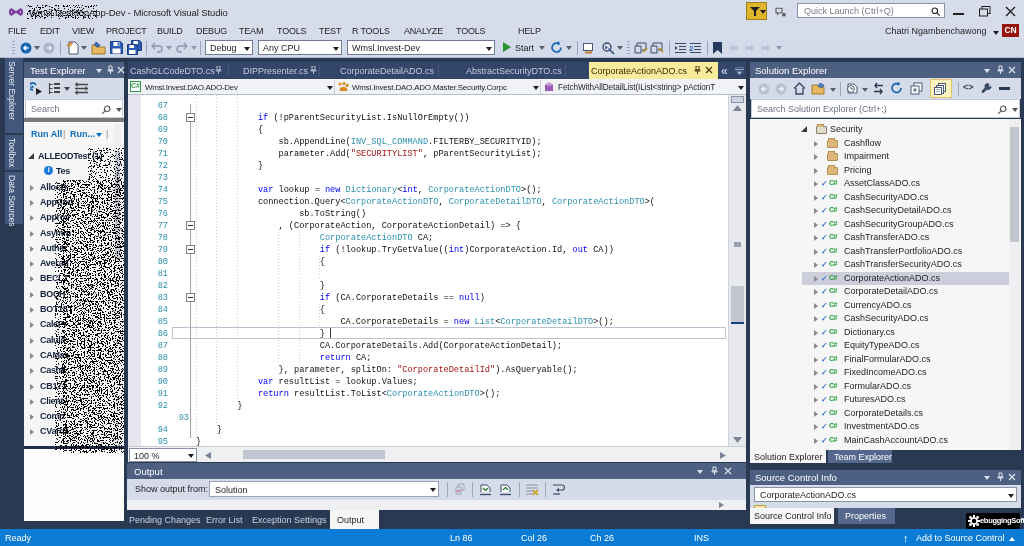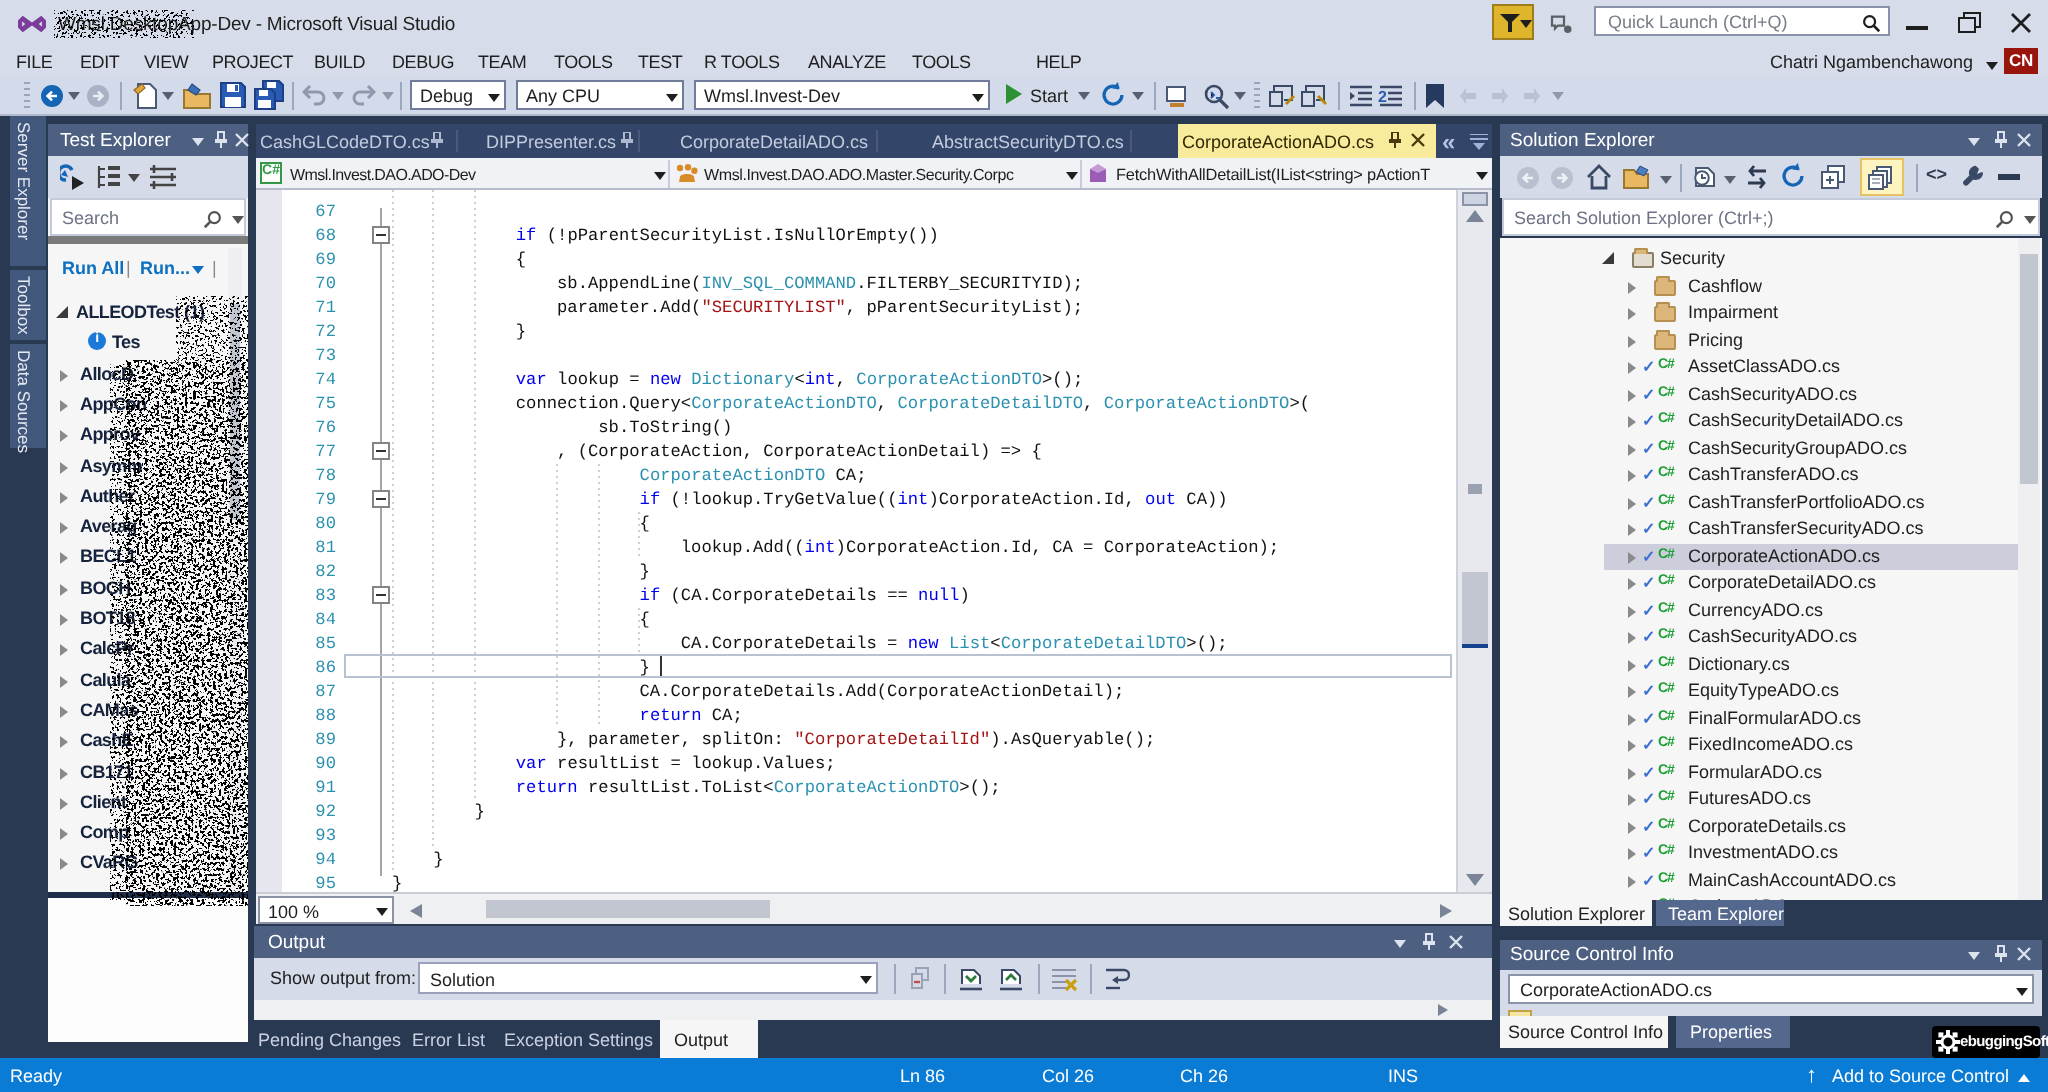--- a/index.html
+++ b/index.html
@@ -415,21 +415,21 @@
         <div class="gut" style="top:229.5px;">83</div>
         <div class="gut" style="top:241.5px;">84</div>
         <div class="gut" style="top:253.5px;">85</div>
         <div class="gut" style="top:265.5px;">86</div>
         <div class="gut" style="top:277.5px;text-align:right;">87</div>
         <div class="gut" style="top:289.5px;">88</div>
         <div class="gut" style="top:301.5px;">89</div>
         <div class="gut" style="top:313.5px;">90</div>
         <div class="gut" style="top:325.5px;">91</div>
         <div class="gut" style="top:337.5px;">92</div>
-        <div class="gut" style="top:349.5px;">93</div>
+        <div class="gut" style="top:349.5px;margin-left:21px;">93</div>
         <div class="gut" style="top:361.5px;">94</div>
         <div class="gut" style="top:373.5px;">95</div>
   </div>
   <div class="abs" style="left:62px;top:42px;width:1px;height:334px;background:#a5a5a5;"></div>
   <div id="guides" class="abs" style="left:0;top:0;width:618px;height:384px;">
     <div class="guide" style="left:68px;top:33px;height:340px;"></div>
     <div class="guide" style="left:88px;top:33px;height:328px;"></div>
     <div class="guide" style="left:109px;top:33px;height:304px;"></div>
     <div class="guide" style="left:150px;top:170px;height:132px;"></div>
     <div class="guide" style="left:171px;top:170px;height:132px;"></div>
@@ -447,21 +447,20 @@
     <div class="cl" style="top:73.5px;">                sb.AppendLine(<span class="ty">INV_SQL_COMMAND</span>.FILTERBY_SECURITYID);</div>
     <div class="cl" style="top:85.5px;">                parameter.Add(<span class="st">"SECURITYLIST"</span>, pParentSecurityList);</div>
     <div class="cl" style="top:97.5px;">            }</div>
     <div class="cl" style="top:121.5px;">            <span class="kw">var</span> lookup = <span class="kw">new</span> <span class="ty">Dictionary</span>&lt;<span class="kw">int</span>, <span class="ty">CorporateActionDTO</span>&gt;();</div>
     <div class="cl" style="top:133.5px;">            connection.Query&lt;<span class="ty">CorporateActionDTO</span>, <span class="ty">CorporateDetailDTO</span>, <span class="ty">CorporateActionDTO</span>&gt;(</div>
     <div class="cl" style="top:145.5px;">                    sb.ToString()</div>
     <div class="cl" style="top:157.5px;">                , (CorporateAction, CorporateActionDetail) =&gt; {</div>
     <div class="cl" style="top:169.5px;">                        <span class="ty">CorporateActionDTO</span> CA;</div>
     <div class="cl" style="top:181.5px;">                        <span class="kw">if</span> (!lookup.TryGetValue((<span class="kw">int</span>)CorporateAction.Id, <span class="kw">out</span> CA))</div>
     <div class="cl" style="top:193.5px;">                        {</div>
-    <div class="cl" style="top:205.5px;">                            lookup.Add((<span class="kw">int</span>)CorporateAction.Id, CA = CorporateAction);</div>
     <div class="cl" style="top:217.5px;">                        }</div>
     <div class="cl" style="top:229.5px;">                        <span class="kw">if</span> (CA.CorporateDetails == <span class="kw">null</span>)</div>
     <div class="cl" style="top:241.5px;">                        {</div>
     <div class="cl" style="top:253.5px;">                            CA.CorporateDetails = <span class="kw">new</span> <span class="ty">List</span>&lt;<span class="ty">CorporateDetailDTO</span>&gt;();</div>
     <div class="cl" style="top:265.5px;">                        }</div>
     <div class="cl" style="top:277.5px;">                        CA.CorporateDetails.Add(CorporateActionDetail);</div>
     <div class="cl" style="top:289.5px;">                        <span class="kw">return</span> CA;</div>
     <div class="cl" style="top:301.5px;">                }, parameter, splitOn: <span class="st">"CorporateDetailId"</span>).AsQueryable();</div>
     <div class="cl" style="top:313.5px;">            <span class="kw">var</span> resultList = lookup.Values;</div>
     <div class="cl" style="top:325.5px;">            <span class="kw">return</span> resultList.ToList&lt;<span class="ty">CorporateActionDTO</span>&gt;();</div>

